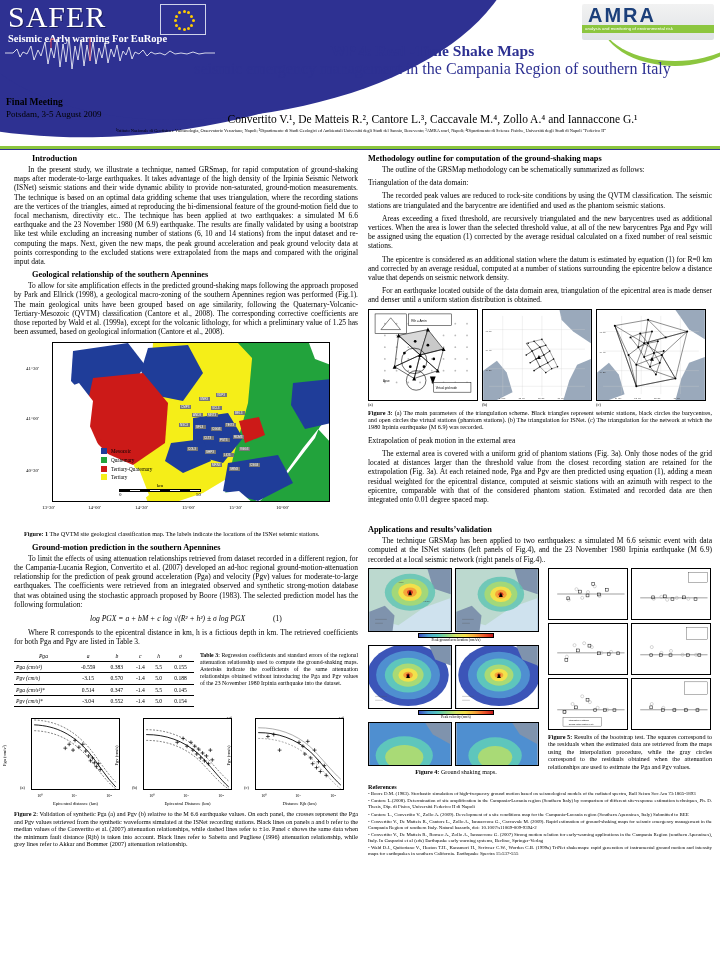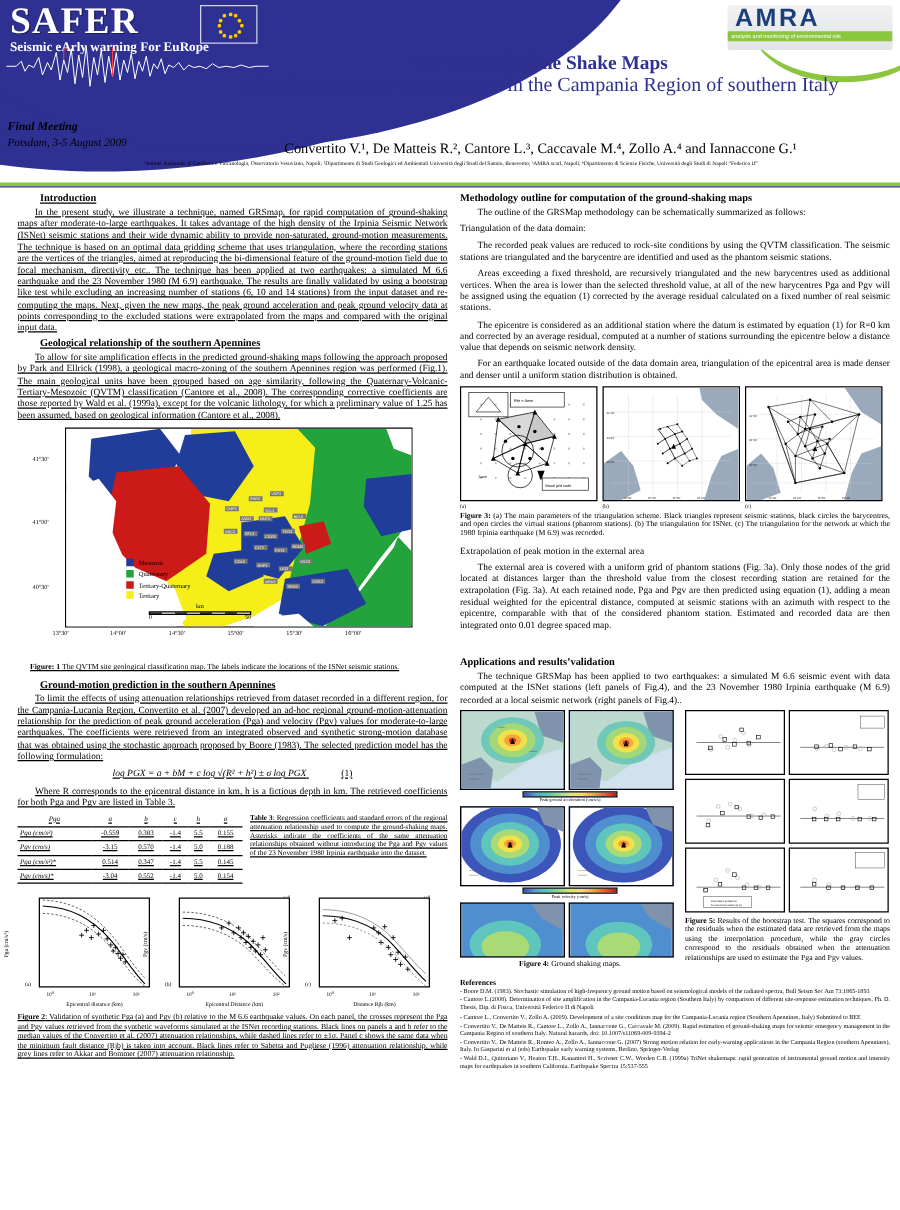--- a/index.html
+++ b/index.html
@@ -32,21 +32,21 @@
     width:560px; height:300px;
     background:#2e3192;
     border-radius:0 0 75% 45%;
   }
   .safer-logo {
     position:absolute; left:8px; top:2px; z-index:5;
     color:#ffffff;
   }
   .safer-title {
     font-family:"Liberation Serif", serif;
-    font-size:30px; font-weight:bold; letter-spacing:1px;
+    font-size:30px; font-weight:normal; letter-spacing:1px;
     line-height:30px; color:#ffffff;
     text-shadow:1px 1px 0 #1b1d5e;
   }
   .safer-sub {
     font-family:"Liberation Serif", serif;
     font-size:10.5px; font-weight:bold; color:#ffffff;
     line-height:12px; margin-top:1px;
   }
   .eu-flag {
     position:absolute; left:160px; top:4px; z-index:6;
@@ -87,21 +87,21 @@
   .title-block {
     position:absolute; left:150px; top:42px; width:565px; z-index:9;
     text-align:center; color:#2e3192;
   }
   .t1 { font-size:15.5px; font-weight:bold; line-height:18px; }
   .t2 { font-size:14px; font-weight:bold; line-height:17px; }
   .t3 { font-size:16px; font-weight:normal; line-height:17px; }
 
   .final-meeting {
     position:absolute; left:6px; top:96px; z-index:9;
-    font-size:9.5px; font-weight:bold; line-height:12px; color:#000;font-style:italic;
+    font-size:9.5px; font-weight:bold; line-height:12px; color:#000;
   }
   .final-meeting .fm2 { font-weight:normal; font-size:9px; }
 
   .authors {
     position:absolute; left:150px; top:113px; width:565px; z-index:9;
     text-align:center; font-size:11.5px; line-height:13px;
   }
   .affil {
     position:absolute; left:4px; top:128px; width:714px; z-index:9;
     text-align:center; font-size:4.4px; line-height:6px;
@@ -111,21 +111,21 @@
     background:#8cc63f; z-index:10;
   }
   .hr-blue {
     position:absolute; left:0; top:149px; width:720px; height:2px;
     background:#2e3192; z-index:10;
   }
 
   
   .cols { position:absolute; top:154px; left:0; width:720px; height:814px; }
   .col { position:absolute; top:0; width:344px; }
-  .col-left { left:14px;text-decoration:underline; }
+  .col-left { left:14px; }
   .col-right { left:368px; }
 
   h3.sec {
     font-size:8.3px; font-weight:bold; margin:0 0 1px 18px;
     line-height:10px;
   }
   p.body {
     font-size:7.5px; line-height:9.2px; margin:0 0 4px 0;
     text-align:justify; text-indent:14px;
   }

